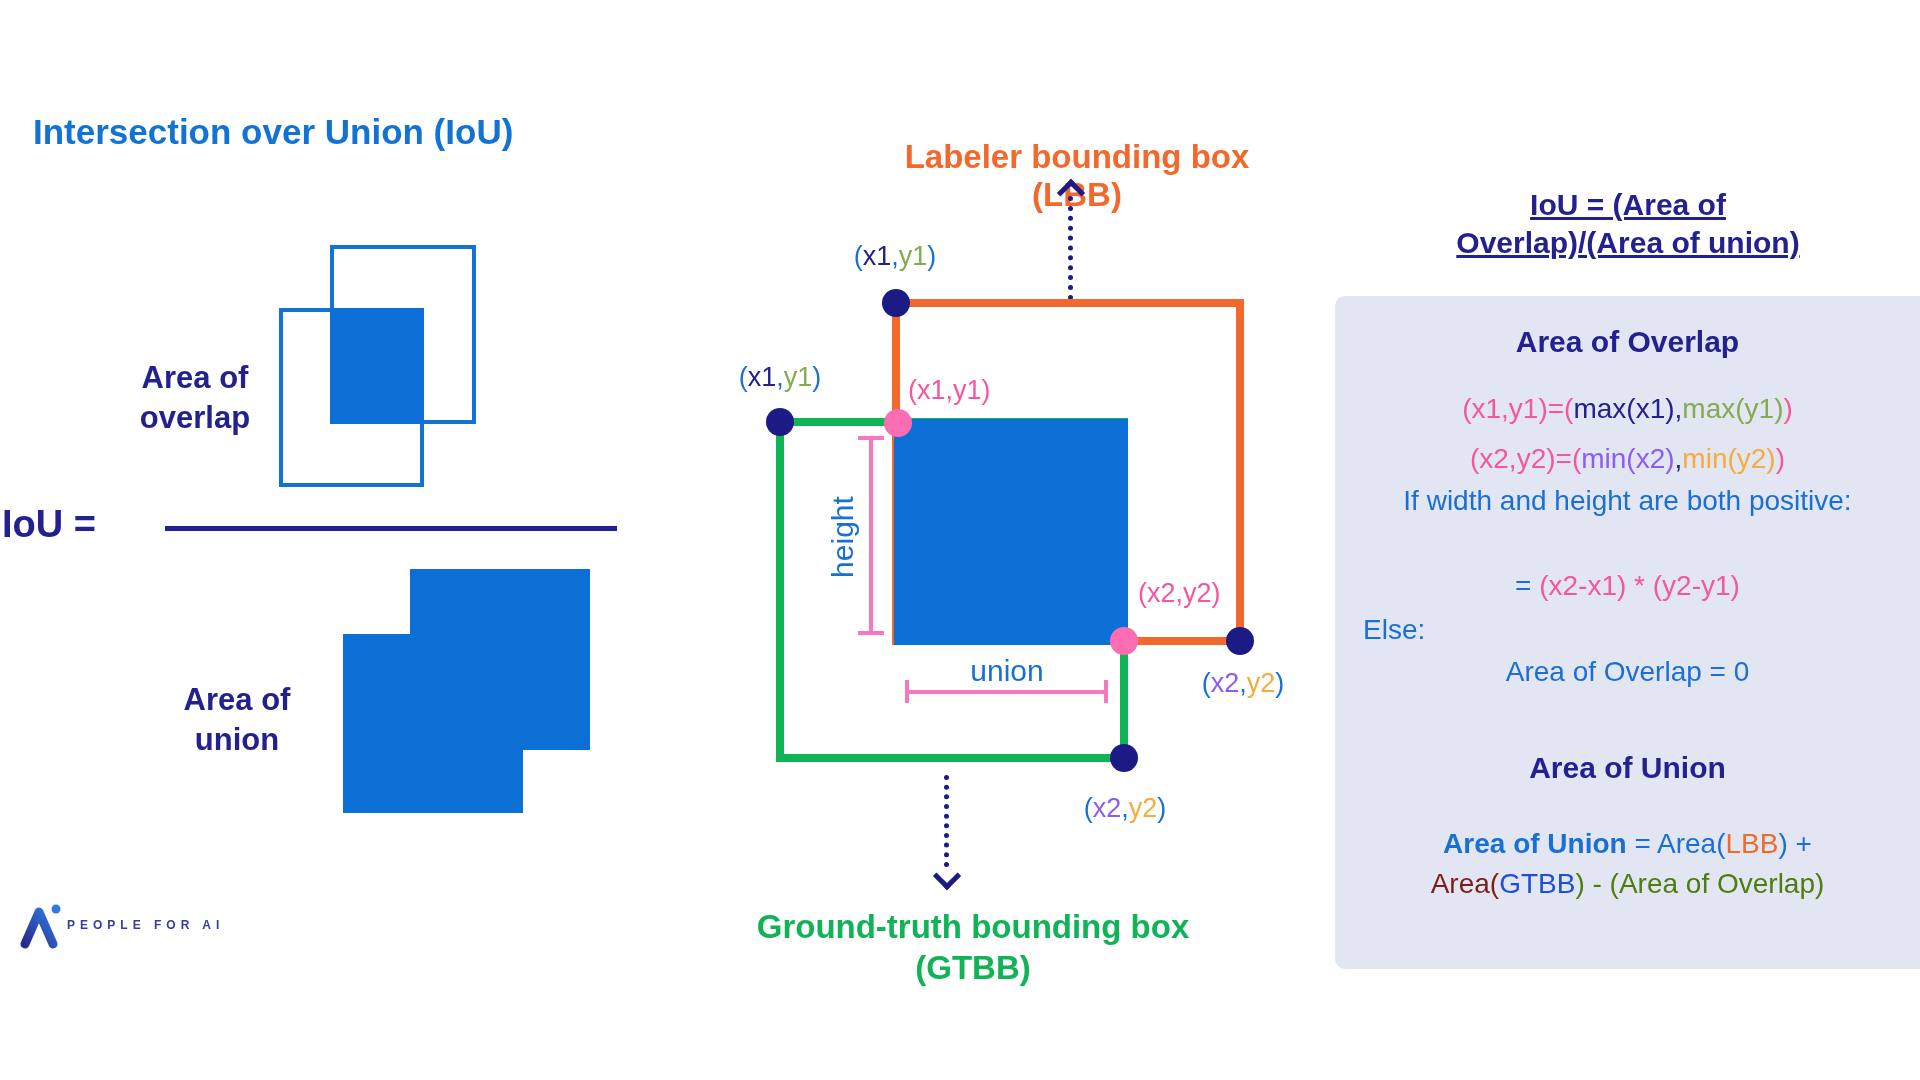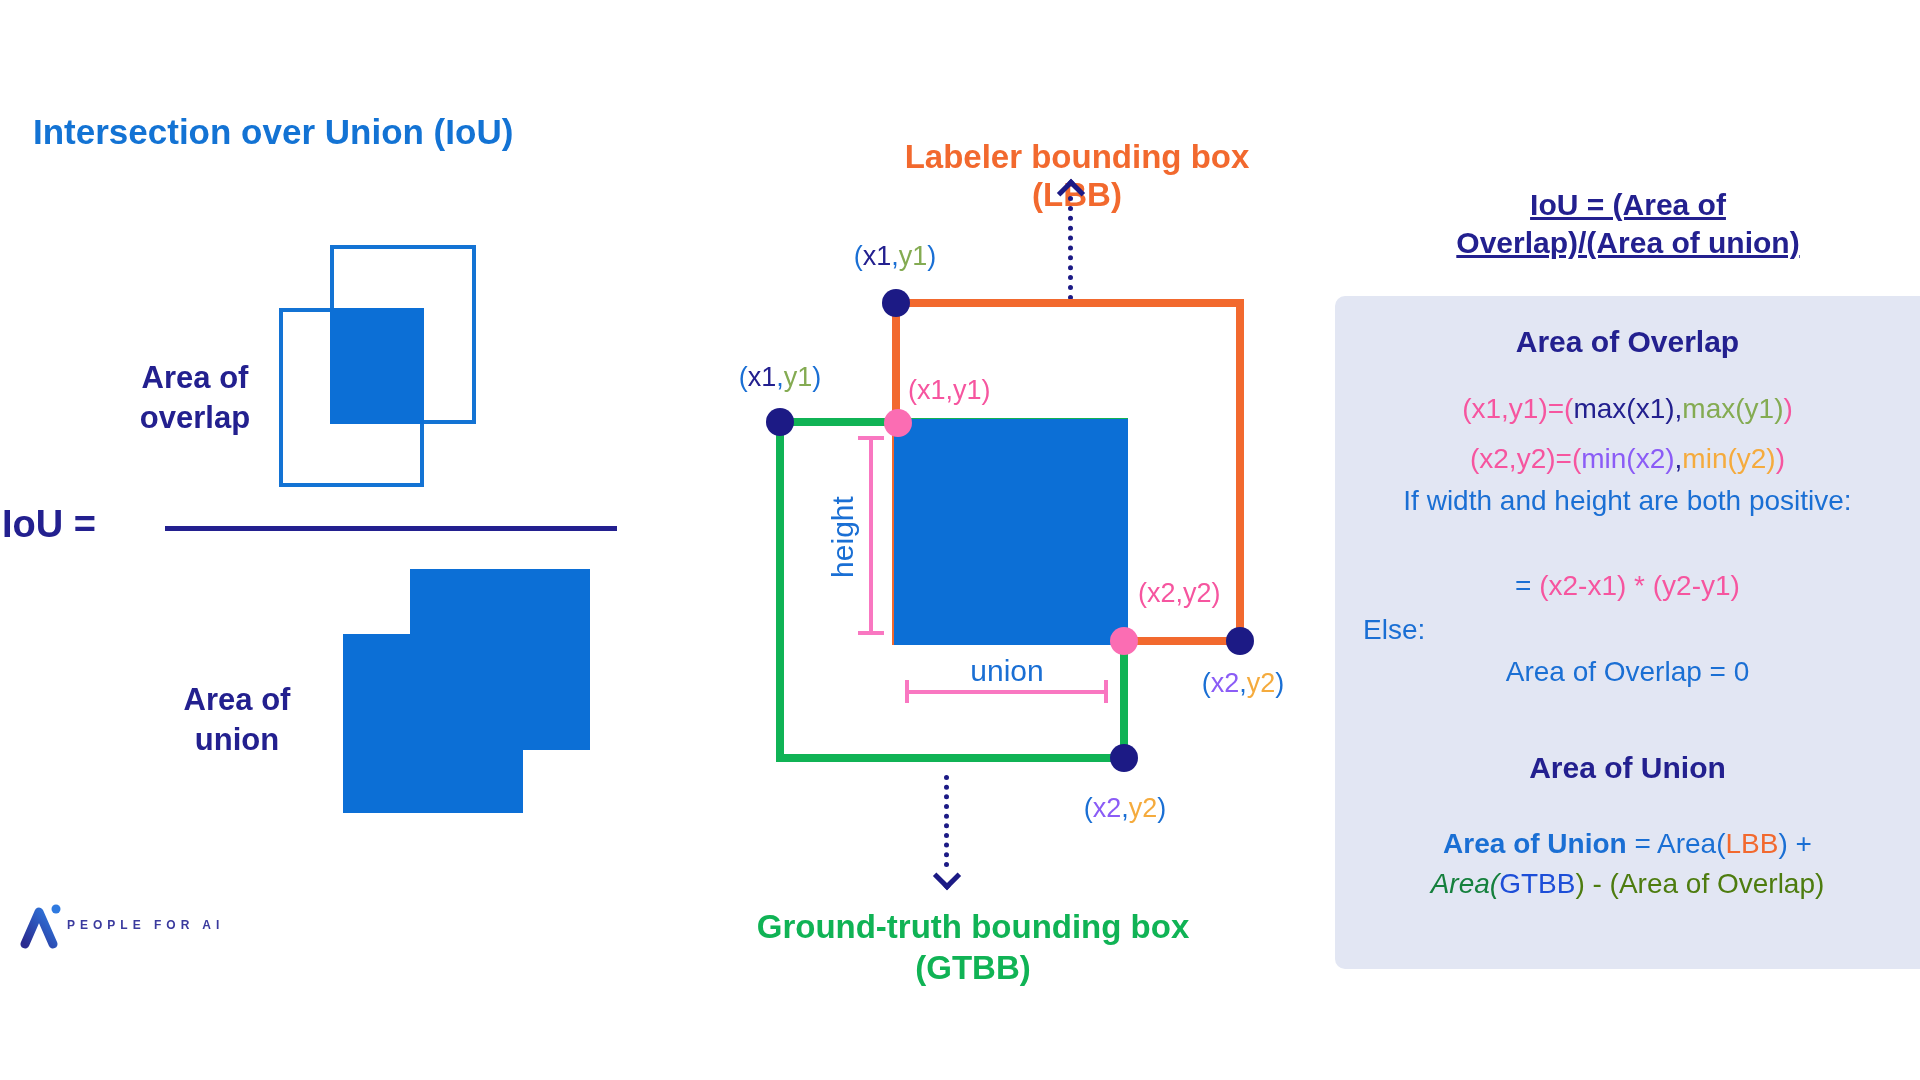--- a/index.html
+++ b/index.html
@@ -112,21 +112,21 @@
   <div class="abs panel">
     <div class="phead" style="top:29px">Area of Overlap</div>
     <div class="pline" style="top:97px"><span style="color: rgb(246, 85, 159);">(x1,y1)=(</span><span style="color: rgb(35, 32, 143);">max(x1)</span><span style="color: rgb(35, 32, 143);">,</span><span style="color: rgb(132, 171, 82);">max(y1)</span><span style="color: rgb(246, 85, 159);">)</span></div>
     <div class="pline" style="top:147px"><span style="color: rgb(246, 85, 159); margin-top: 30px;">(x2,y2)=(</span><span style="color: rgb(139, 92, 246);">min(x2)</span><span style="color: rgb(35, 32, 143);">,</span><span style="color: rgb(245, 171, 61);">min(y2)</span><span style="color: rgb(246, 85, 159);">)</span></div>
     <div class="pline" style="top:189px">If width and height are both positive:</div>
     <div class="pline" style="top:274px"><span style="color: rgb(26, 111, 212);">= </span><span style="color: rgb(246, 85, 159);">(x2-x1) * (y2-y1)</span></div>
     <div class="pline pleft" style="top:318px">Else:</div>
     <div class="pline" style="top:360px">Area of Overlap = 0</div>
     <div class="phead" style="top:455px">Area of Union</div>
     <div class="pline" style="top:532px"><span style="color: rgb(26, 111, 212); font-weight: 700;">Area of Union</span><span style="color: rgb(26, 111, 212);"> = Area(</span><span style="color: rgb(242, 105, 46); margin-top: 47px;">LBB</span><span style="color: rgb(26, 111, 212);">) +</span></div>
-    <div class="pline" style="top:572px"><span style="color: #15803d; font-style: italic;">Area(</span><span style="color: #1d4ed8;">GTBB</span><span style="color: #4d7c0f;">) - (Area of Overlap)</span></div>
+    <div class="pline" style="top:572px"><span style="color: #7f1d1d;">Area(</span><span style="color: #1d4ed8;">GTBB</span><span style="color: #4d7c0f;">) - (Area of Overlap)</span></div>
   </div>
 
   <div class="abs" style="left:20px;top:903px">
     <svg width="44" height="46" viewBox="0 0 44 46">
       <defs>
         <linearGradient id="lg" x1="0" y1="1" x2="1" y2="0">
           <stop offset="0" stop-color="#2a2a8f"></stop>
           <stop offset="1" stop-color="#2f7ae0"></stop>
         </linearGradient>
       </defs>

